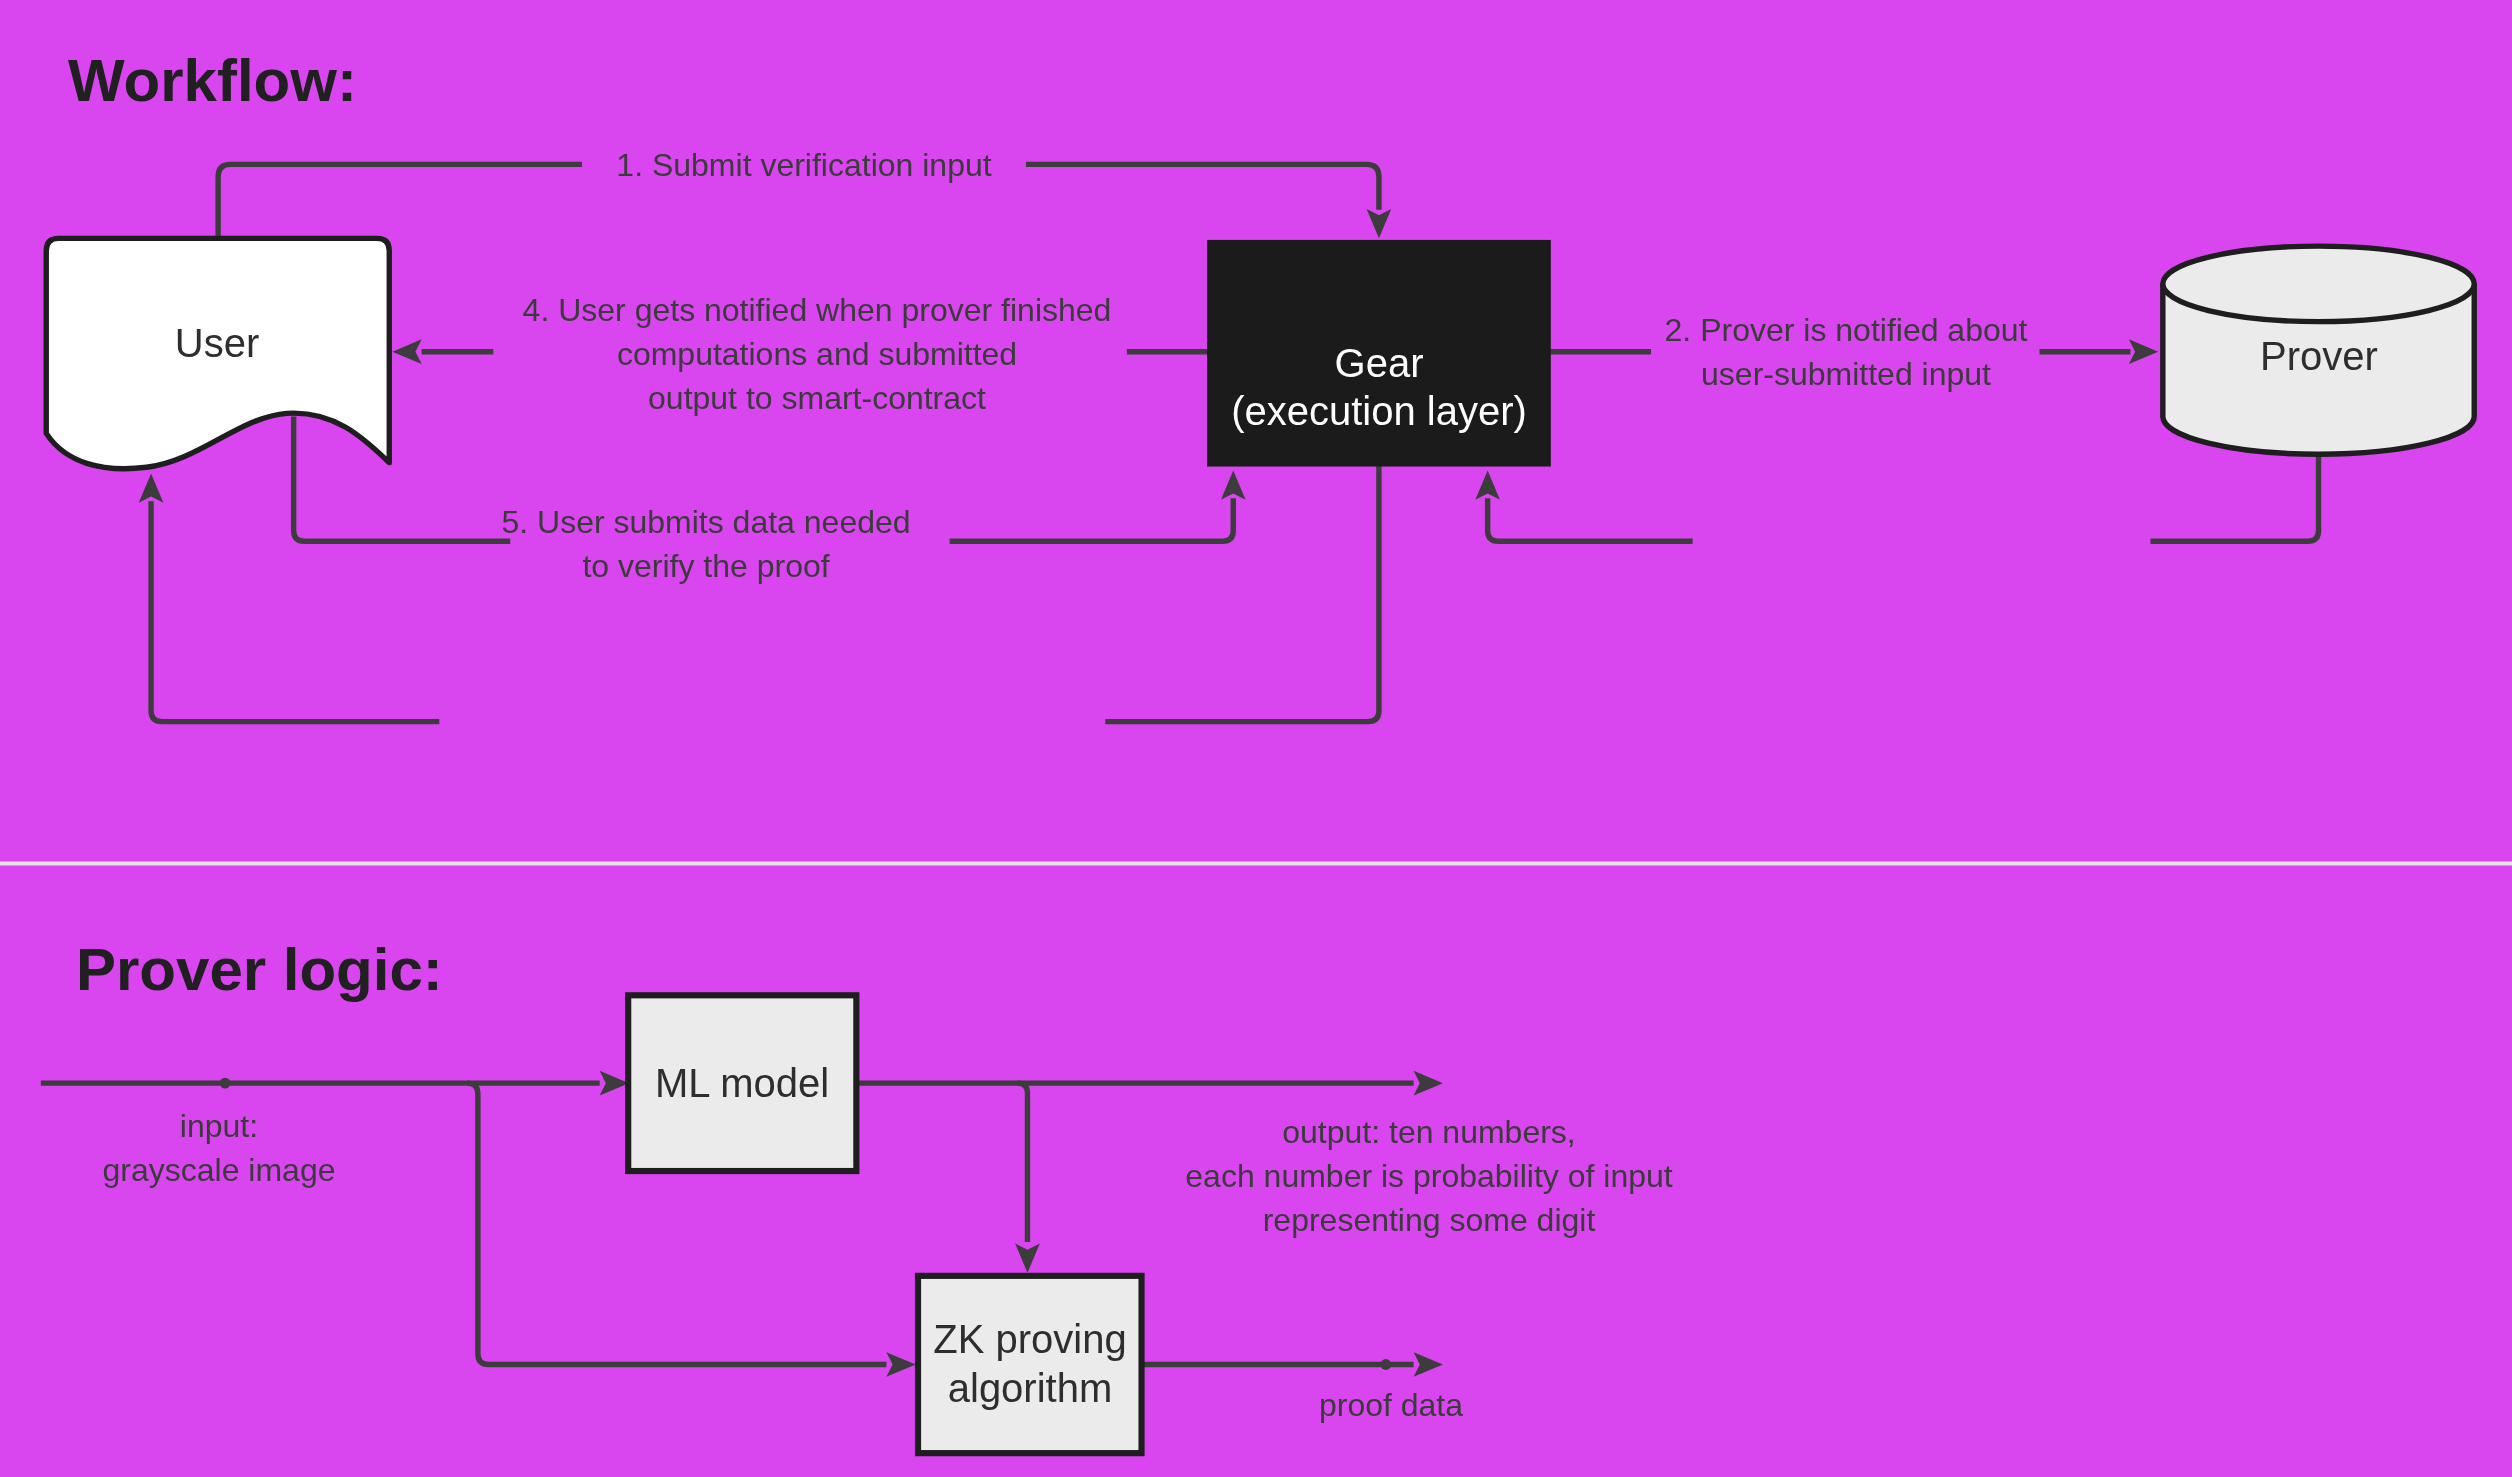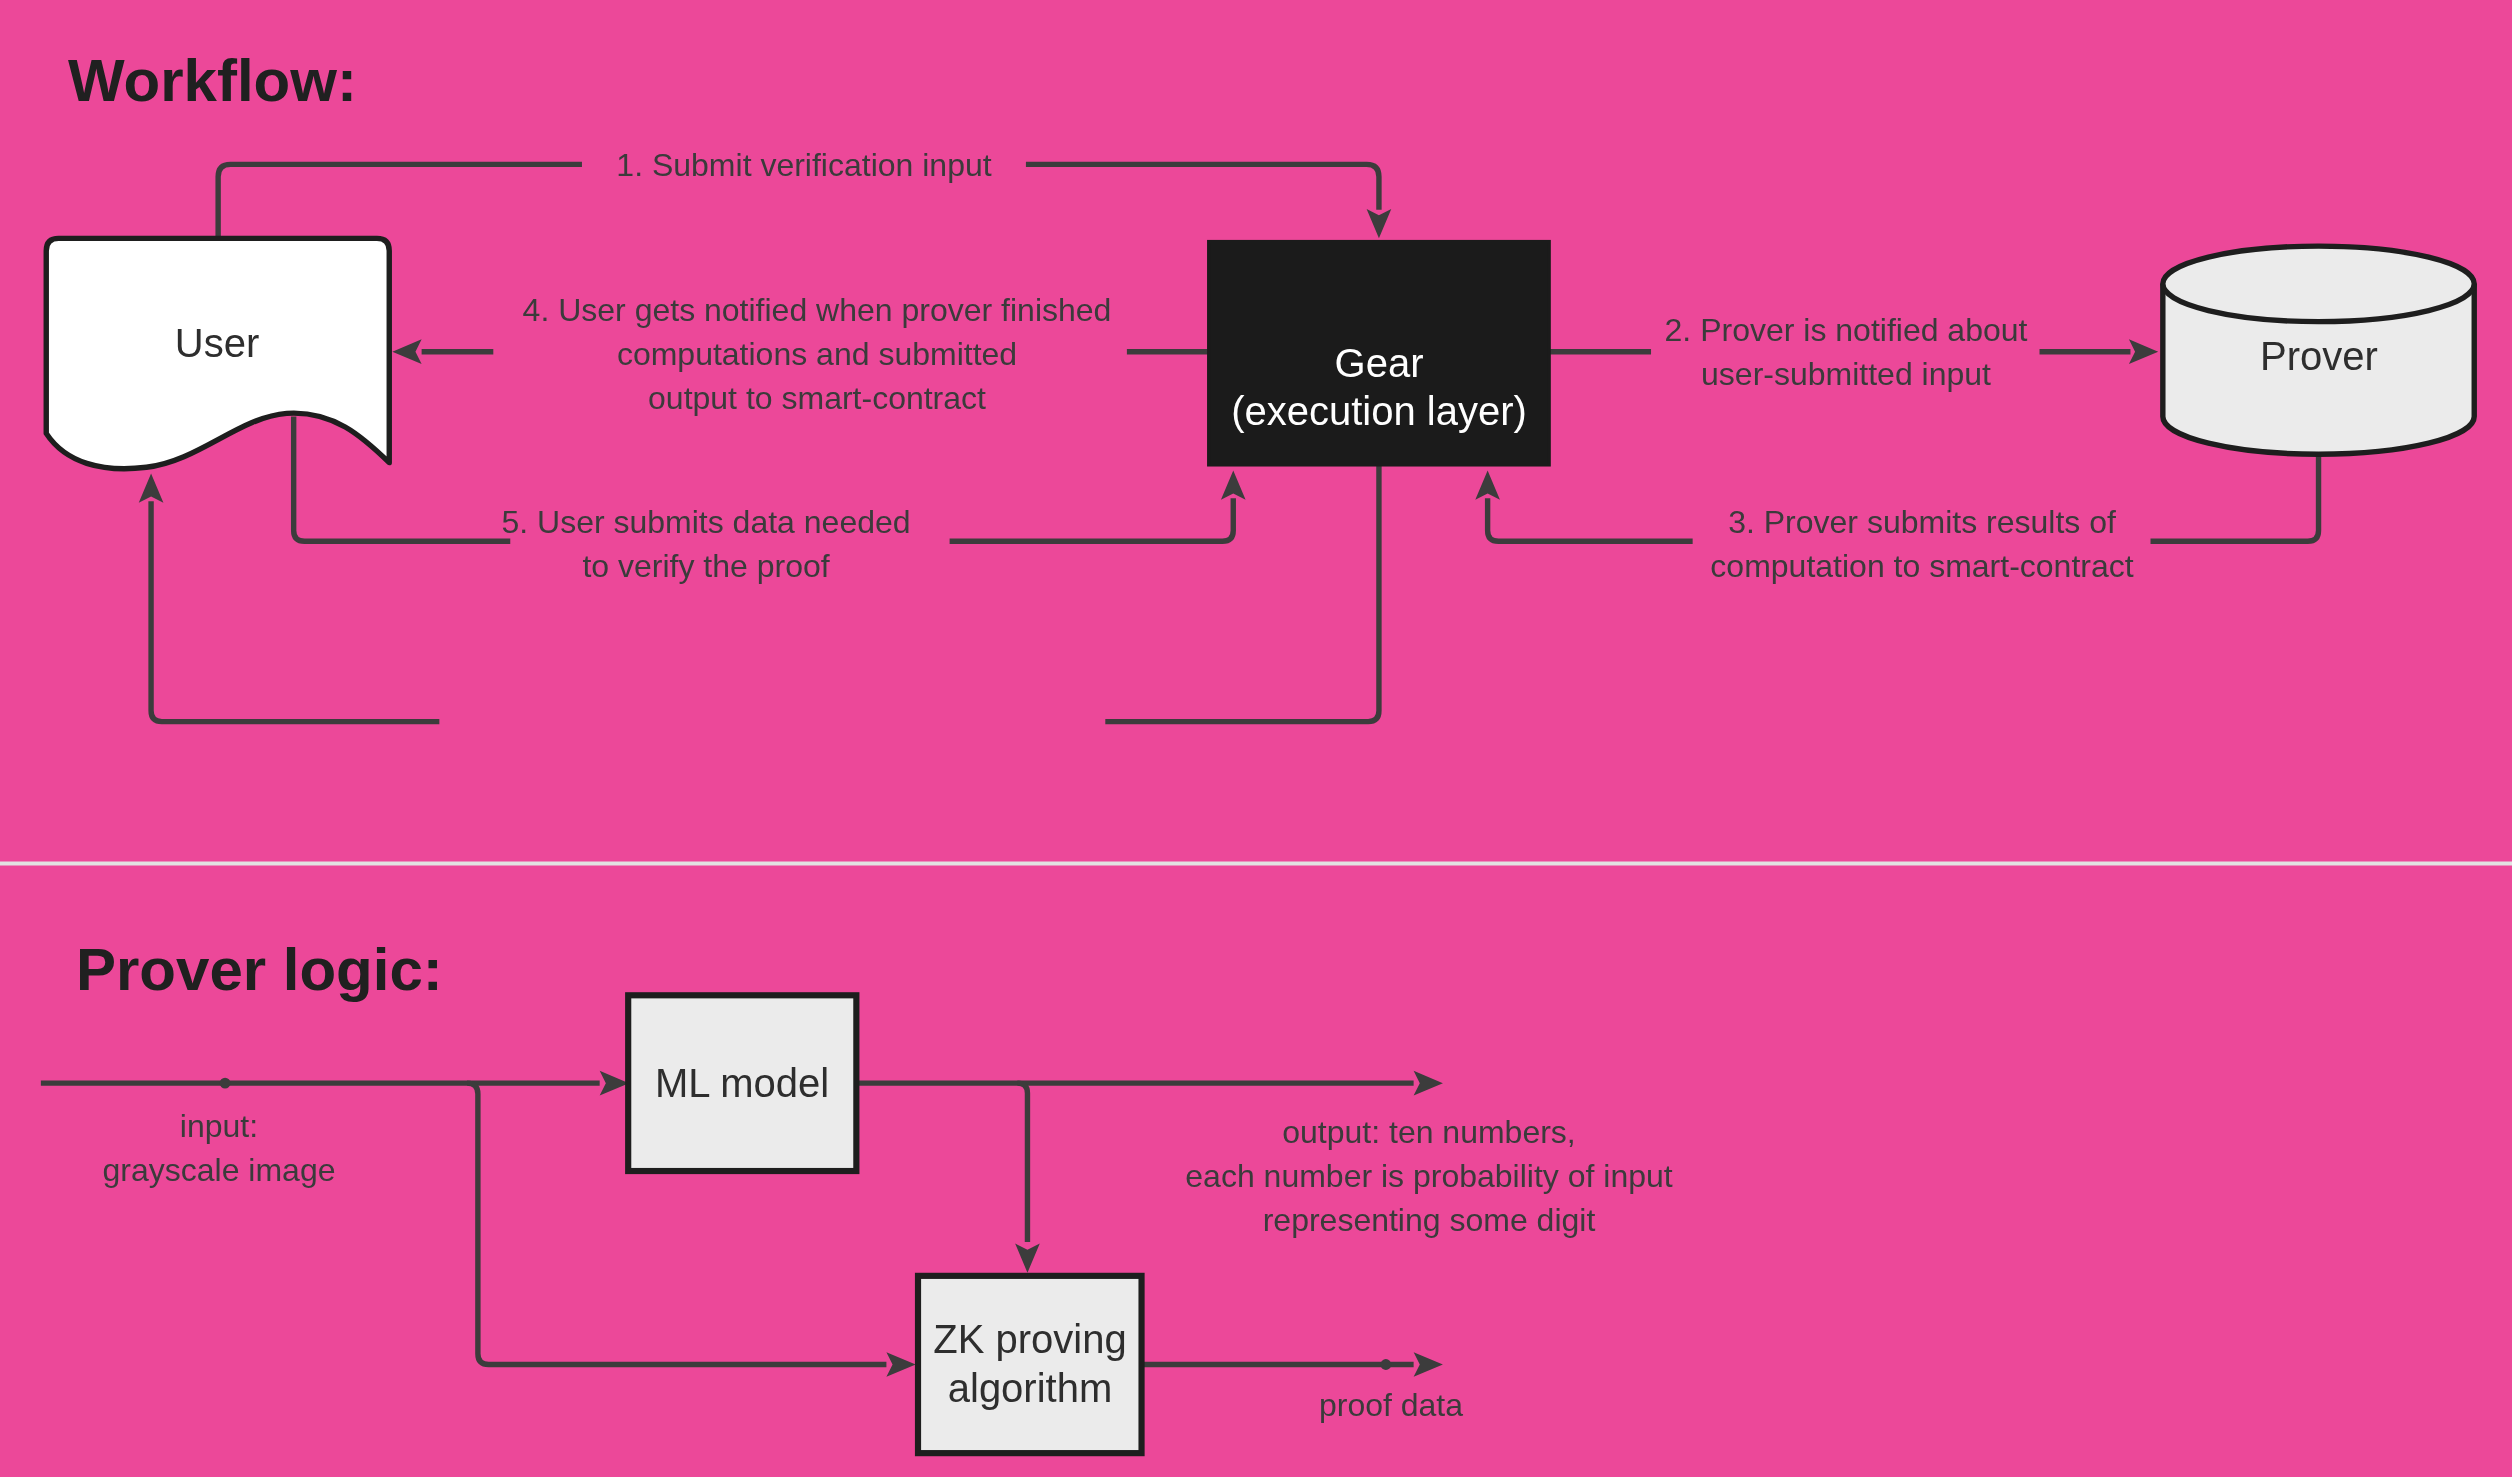--- a/index.html
+++ b/index.html
@@ -1,20 +1,20 @@
 <!DOCTYPE html>
 <html style="font-size:12.3px"><head>
 <meta charset="utf-8">
 <style>
   html,body{margin:0;padding:0;}
   body{font-family:"Liberation Sans", sans-serif;}
   #canvas{
     position:relative;
     width:2512px;height:1478px;
-    background:#ec4899;
+    background:#d946ef;
     overflow:hidden;
   }
   #diagram-svg{position:absolute;left:0;top:0;width:2512px;height:1478px;}
   .txt{
     position:absolute;
     white-space:pre-line;
     color:#3b3b3b;
     font-size:32px;
     line-height:44px;
     text-align:center;
@@ -124,22 +124,20 @@
   <div class="txt" style="left:817px; top:288px;">4. User gets notified when prover finished
 computations and submitted
 output to smart-contract</div>
 
   <div class="txt" style="left:1846px; top:308px;">2. Prover is notified about
 user-submitted input</div>
 
   <div class="txt" style="left:706px; top:500px;">5. User submits data needed
 to verify the proof</div>
 
-  <div class="txt" style="left:1922px; top:500px;">3.  Prover submits results of
-computation to smart-contract</div>
 
 
   <div class="title" style="left:76px; top:940px;text-align:right;">Prover logic:</div>
 
   <div class="txt" style="left:219px; top:1104px;">input:
 grayscale image</div>
 
   <div class="txt node-label" style="left:742px; top:1063px;">ML model</div>
 
   <div class="txt" style="left:1429px; top:1110px;">output: ten numbers,

